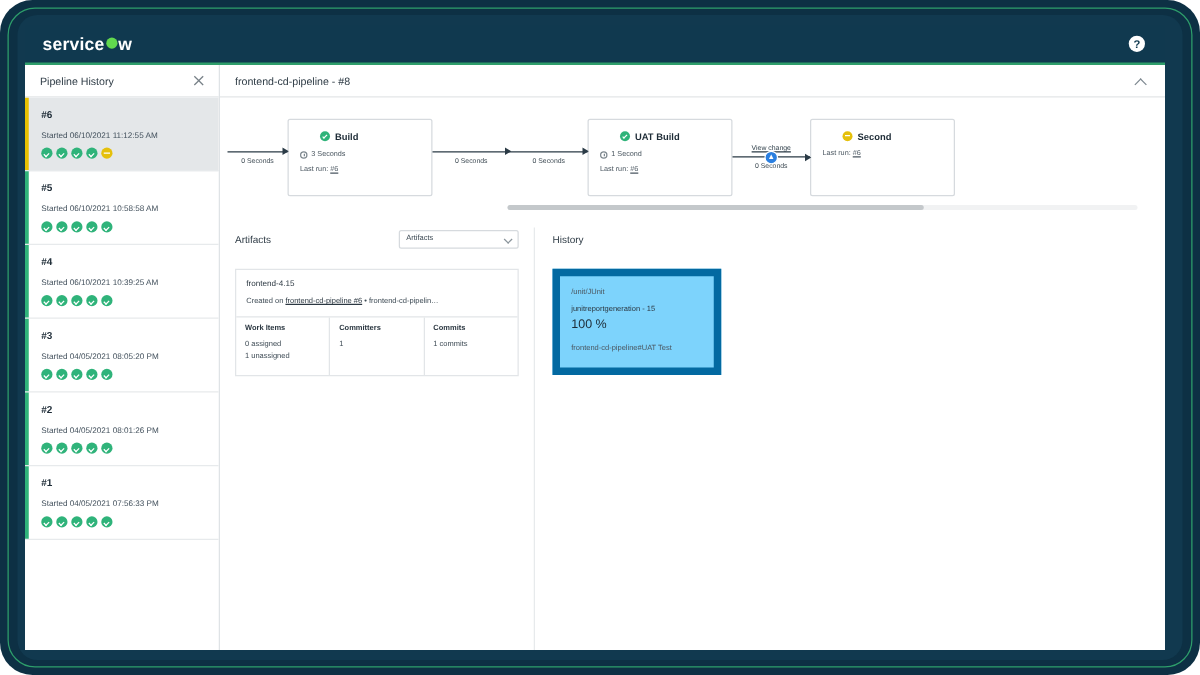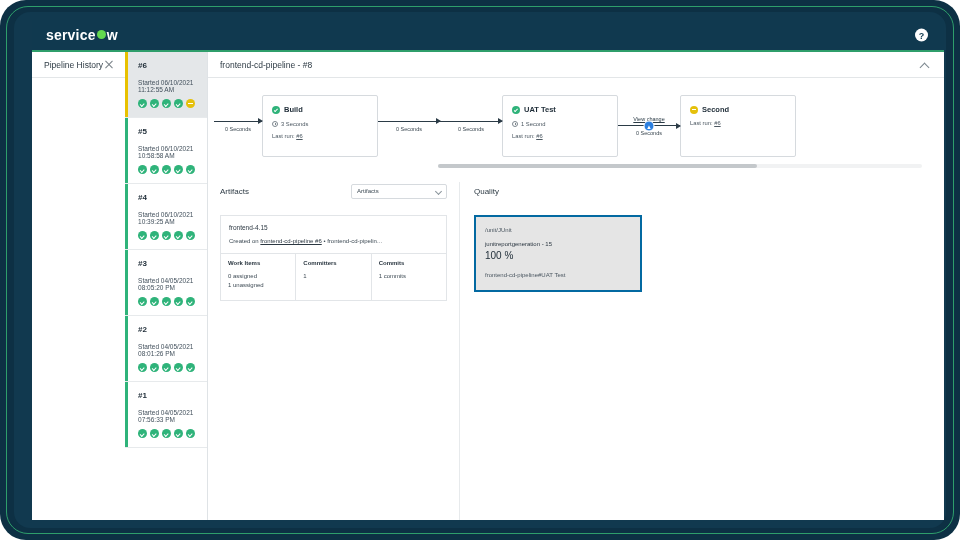--- a/index.html
+++ b/index.html
@@ -22,21 +22,21 @@
     border-radius: 22px;
   }
   #frame-inner {
     position: absolute; left: 14px; top: 12px; width: 932px; height: 516px;
     background: #11394f;
     border-radius: 16px;
   }
 
   
   #app-window {
-    position: absolute; left: 32px; top: 20px;
+    position: absolute; left: 20px; top: 20px;
     width: 912px; height: 500px;
     background: #ffffff;
     overflow: hidden;
   }
 
   
   #topbar {
     position: relative;
     height: 32px;
     background: #10394f;
@@ -67,24 +67,24 @@
     font-size: 9px; font-weight: 700;
     display: flex; align-items: center; justify-content: center;
     cursor: pointer;
   }
 
   
   #workspace { display: flex; height: 468px; }
 
   
   #sidebar {
-    width: 176px;
+    width: 156px;
     border-right: 1px solid #dfe3e6;
     background: #ffffff;
-    display: flex; flex-direction: row;
+    display: flex; flex-direction: column;
   }
   #sidebar-header {
     height: 26px;
     display: flex; align-items: center; justify-content: space-between;
     padding: 0 10px 0 12px;
     border-bottom: 1px solid #e3e6e8;
   }
   #sidebar-header .title { font-size: 8.5px; color: #2e3b45; }
   #close-icon {
     width: 12px; height: 12px; position: relative; cursor: pointer; opacity:.75;
@@ -197,21 +197,21 @@
   }
 
   .stage-card {
     width: 116px; height: 62px; flex: none;
     background: #ffffff;
     border: 1px solid #d6dade;
     border-radius: 2px;
     padding: 9px 9px 0 9px;
     cursor: pointer;
   }
-  .stage-head { display: flex; align-items: center; gap: 4px; }
+  .stage-head { display: flex; align-items: flex-start; gap: 4px; margin-left: 16px; }
   .stage-status {
     width: 8px; height: 8px; border-radius: 50%;
     background: #2fb37a; position: relative; flex:none;
   }
   .stage-status:after {
     content:''; position:absolute; left:1.8px; top:3.4px;
     width:2.8px; height:1.3px;
     border-left:1.2px solid #fff; border-bottom:1.2px solid #fff;
     transform: rotate(-45deg);
   }
@@ -291,22 +291,22 @@
   .ac-col {
     flex: 1; padding: 6px 7px 9px 7px;
     border-right: 1px solid #e2e5e8;
   }
   .ac-col:last-child { border-right: none; }
   .ac-col-head { font-size: 6px; font-weight: 700; color: #2b3741; }
   .ac-col-val { font-size: 6px; color: #3d4a54; margin-top: 6px; line-height: 1.55; }
 
   #quality-card {
     margin-top: 15px;
-    width: 168px;
-    border: 2px solid #0369a1; background:#e5e5e5;
+    width: 135px;
+    border: 6px solid #0369a1; background:#7dd3fc;
     padding: 10px 9px 12px 9px;
   }
   .q-suite { font-size: 6px; color: #4b5761; }
   .q-name  { font-size: 6px; color: #2b3741; margin-top: 8px; }
   .q-pct   { font-size: 10px; color: #1d2b36; margin-top: 3px; }
   .q-src   { font-size: 6px; color: #4b5761; margin-top: 11px; }
 </style>
 </head>
 <body>
 
@@ -437,21 +437,21 @@
               <div class="line"></div>
               <div class="clabel">0 Seconds</div>
             </div>
             <div class="connector">
               <div class="line"></div>
               <div class="clabel">0 Seconds</div>
             </div>
             <div class="stage-card">
               <div class="stage-head">
                 <span class="stage-status"></span>
-                <span class="stage-name">UAT Test</span>
+                <span class="stage-name">UAT Build</span>
               </div>
               <div class="stage-duration">
                 <span class="clock-icon"></span>
                 <span>1 Second</span>
               </div>
               <div class="stage-lastrun"><span>Last run:</span> <u>#6</u></div>
             </div>
             <div class="connector with-change">
               <div class="change-link">View change</div>
               <div class="line"></div>
@@ -503,21 +503,21 @@
                 <div class="ac-col">
                   <div class="ac-col-head">Commits</div>
                   <div class="ac-col-val">1 commits</div>
                 </div>
               </div>
           </div>
         </div>
 
         <div id="quality-pane">
           <div class="pane-headrow">
-            <span class="pane-title">Quality</span>
+            <span class="pane-title">History</span>
           </div>
           <div id="quality-card">
             <div class="q-suite">/unit/JUnit</div>
             <div class="q-name">junitreportgeneration - 15</div>
             <div class="q-pct">100 %</div>
             <div class="q-src">frontend-cd-pipeline#UAT Test</div>
           </div>
         </div>
 
       </div>

